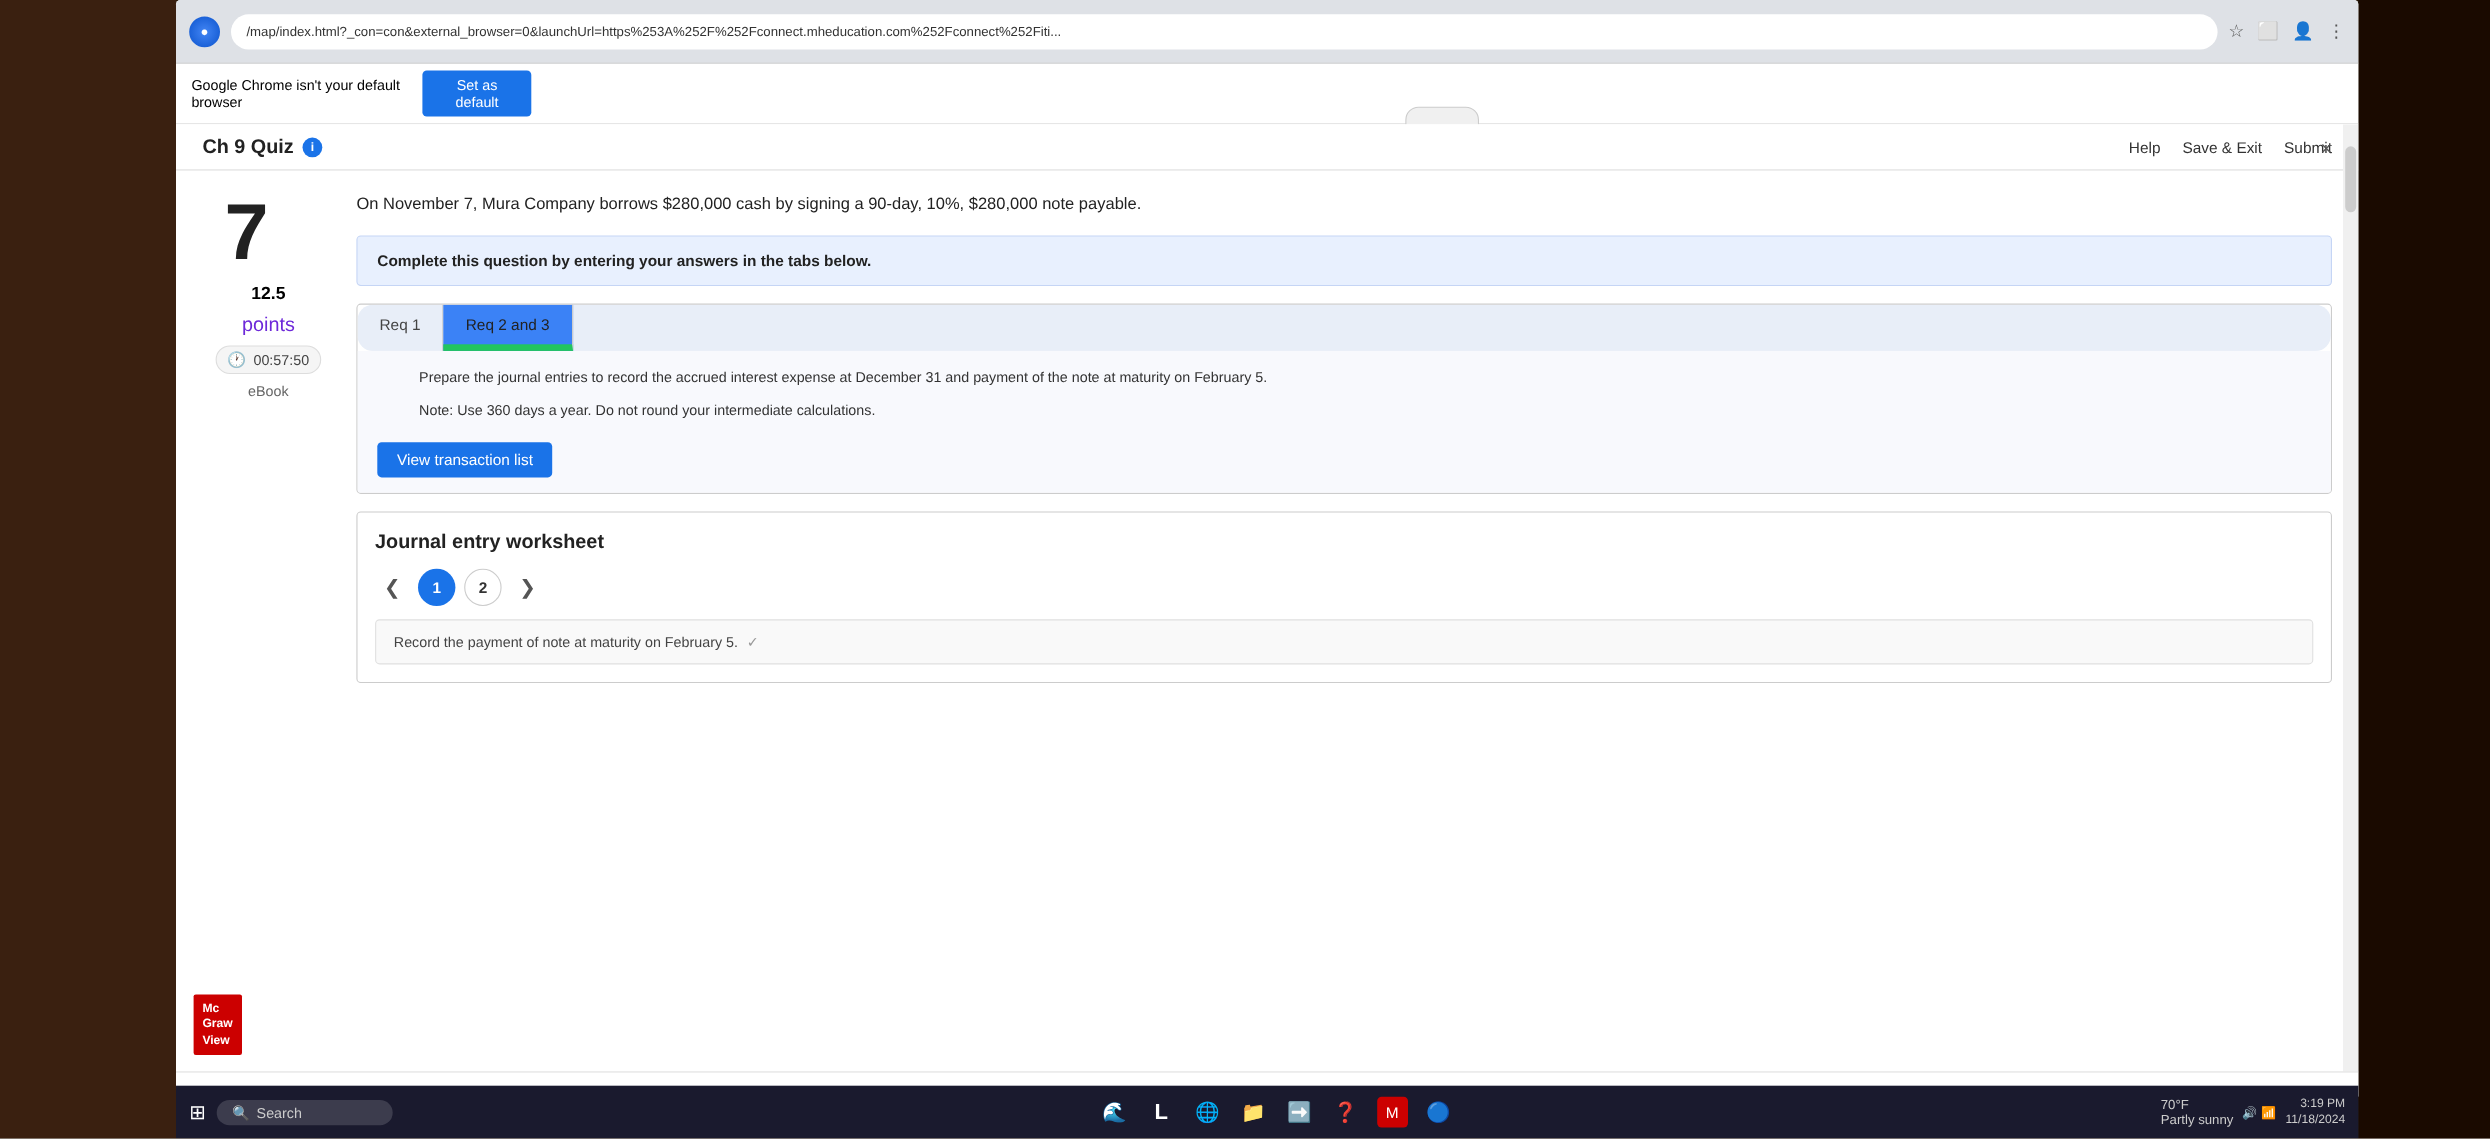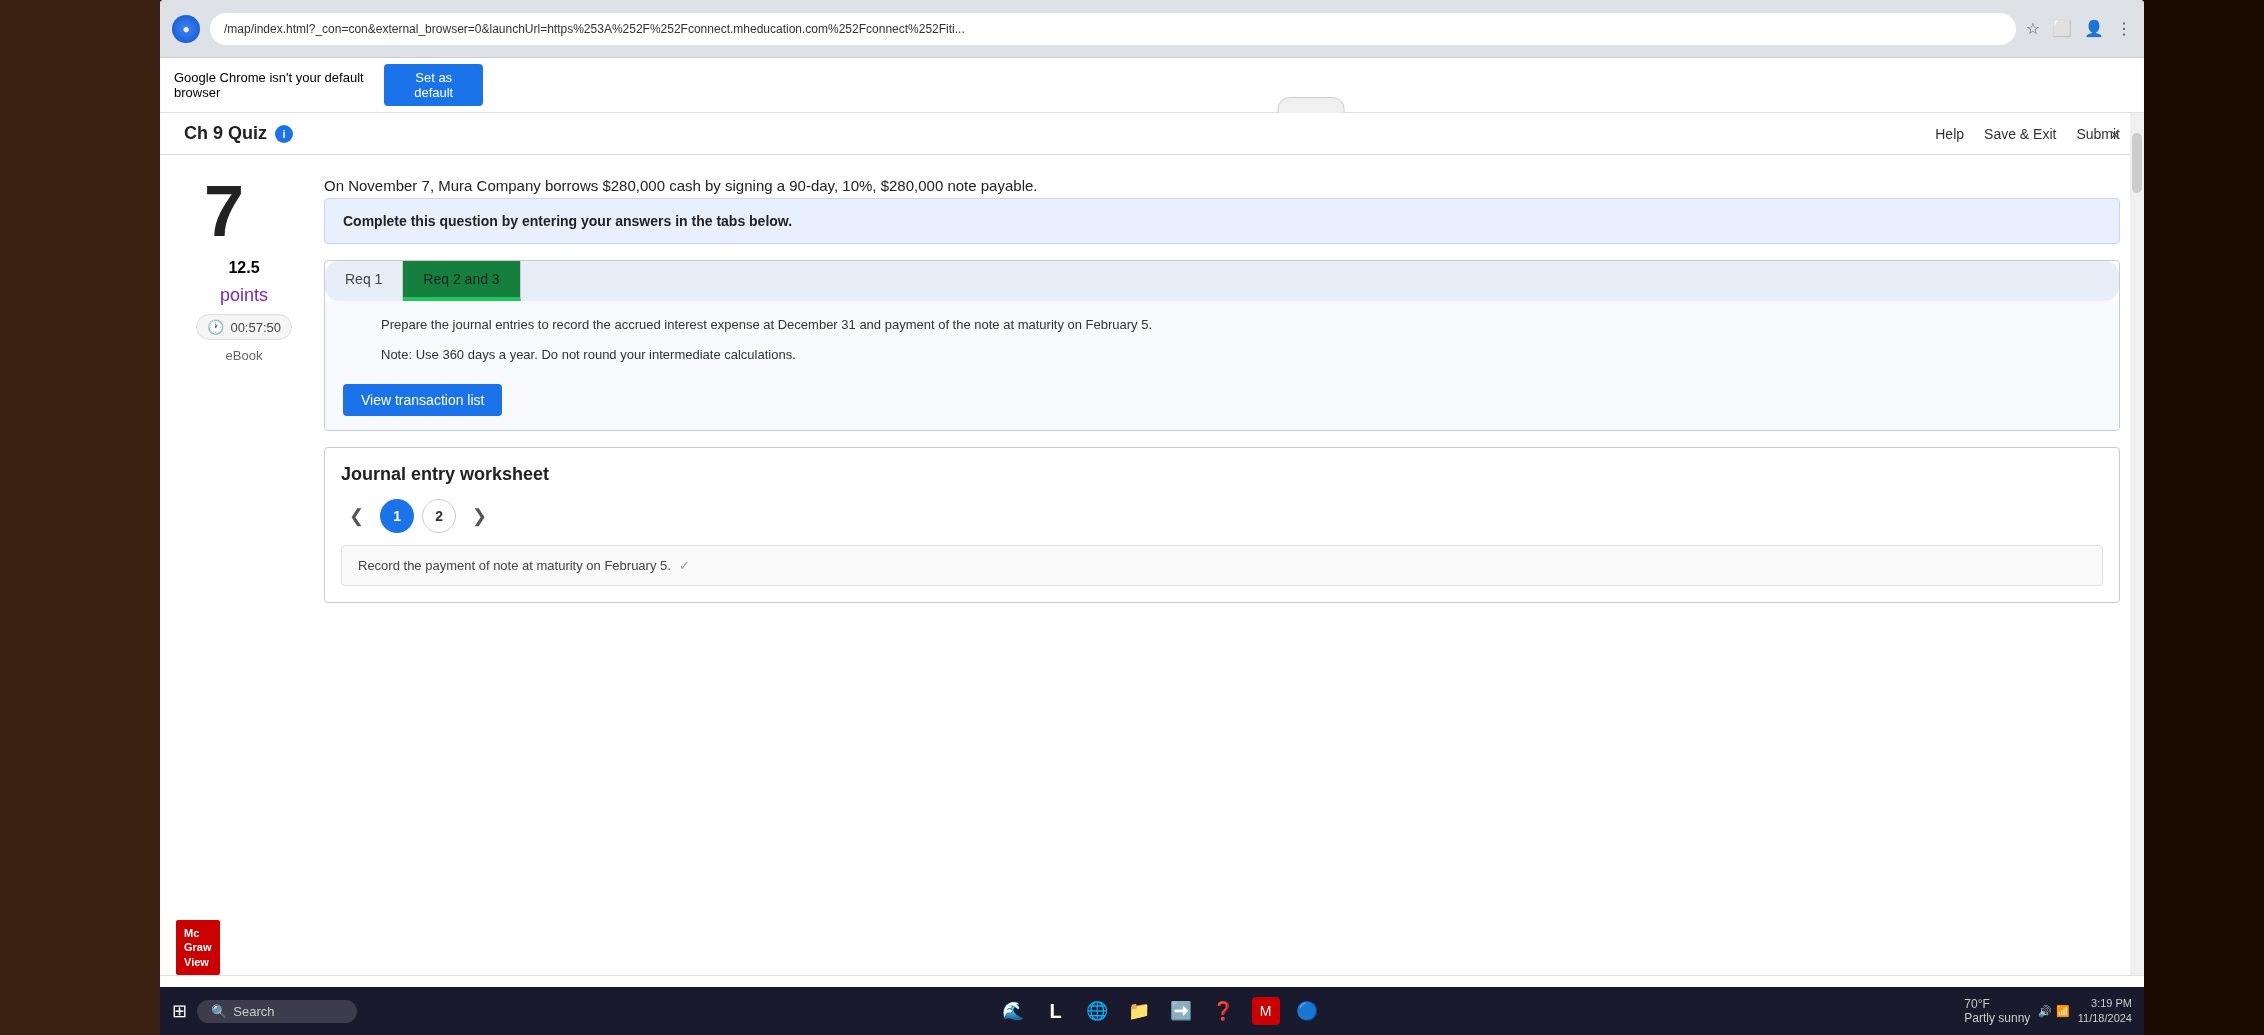--- a/index.html
+++ b/index.html
@@ -227,20 +227,21 @@
       cursor: pointer;
     }
 
     .question-content {
       flex: 1;
     }
 
     .question-text {
       font-size: 15px;
       color: #222;
+      margin-bottom: 16px;
       line-height: 1.5;
     }
 
     .instruction-box {
       background: #e8f0fe;
       border: 1px solid #c5d5f5;
       border-radius: 4px;
       padding: 14px 18px;
       font-size: 14px;
       font-weight: 600;
@@ -263,24 +264,24 @@
 
     .tab {
       padding: 10px 20px;
       font-size: 14px;
       cursor: pointer;
       color: #444;
       border-right: 1px solid #ccc;
     }
 
     .tab.active {
-      background: #15803d;
+      background: #3b82f6;
       color: #222;
       font-weight: 500;
-      border-bottom: 4px solid #22c55e;
+      border-bottom: 6px solid #22c55e;
     }
 
     .tab-content {
       padding: 14px 18px;
       background: #f8f9fd;
     }
 
     .tab-content p {
       font-size: 13px;
       color: #333;
@@ -417,21 +418,21 @@
     }
 
     .grid-icon {
       font-size: 16px;
       color: #555;
     }
 
     
     .mcgraw-logo {
       position: absolute;
-      bottom: 44px;
+      bottom: 60px;
       left: 16px;
     }
 
     .mcgraw-box {
       background: #cc0000;
       color: #fff;
       font-size: 11px;
       font-weight: 700;
       padding: 6px 8px;
       line-height: 1.3;

